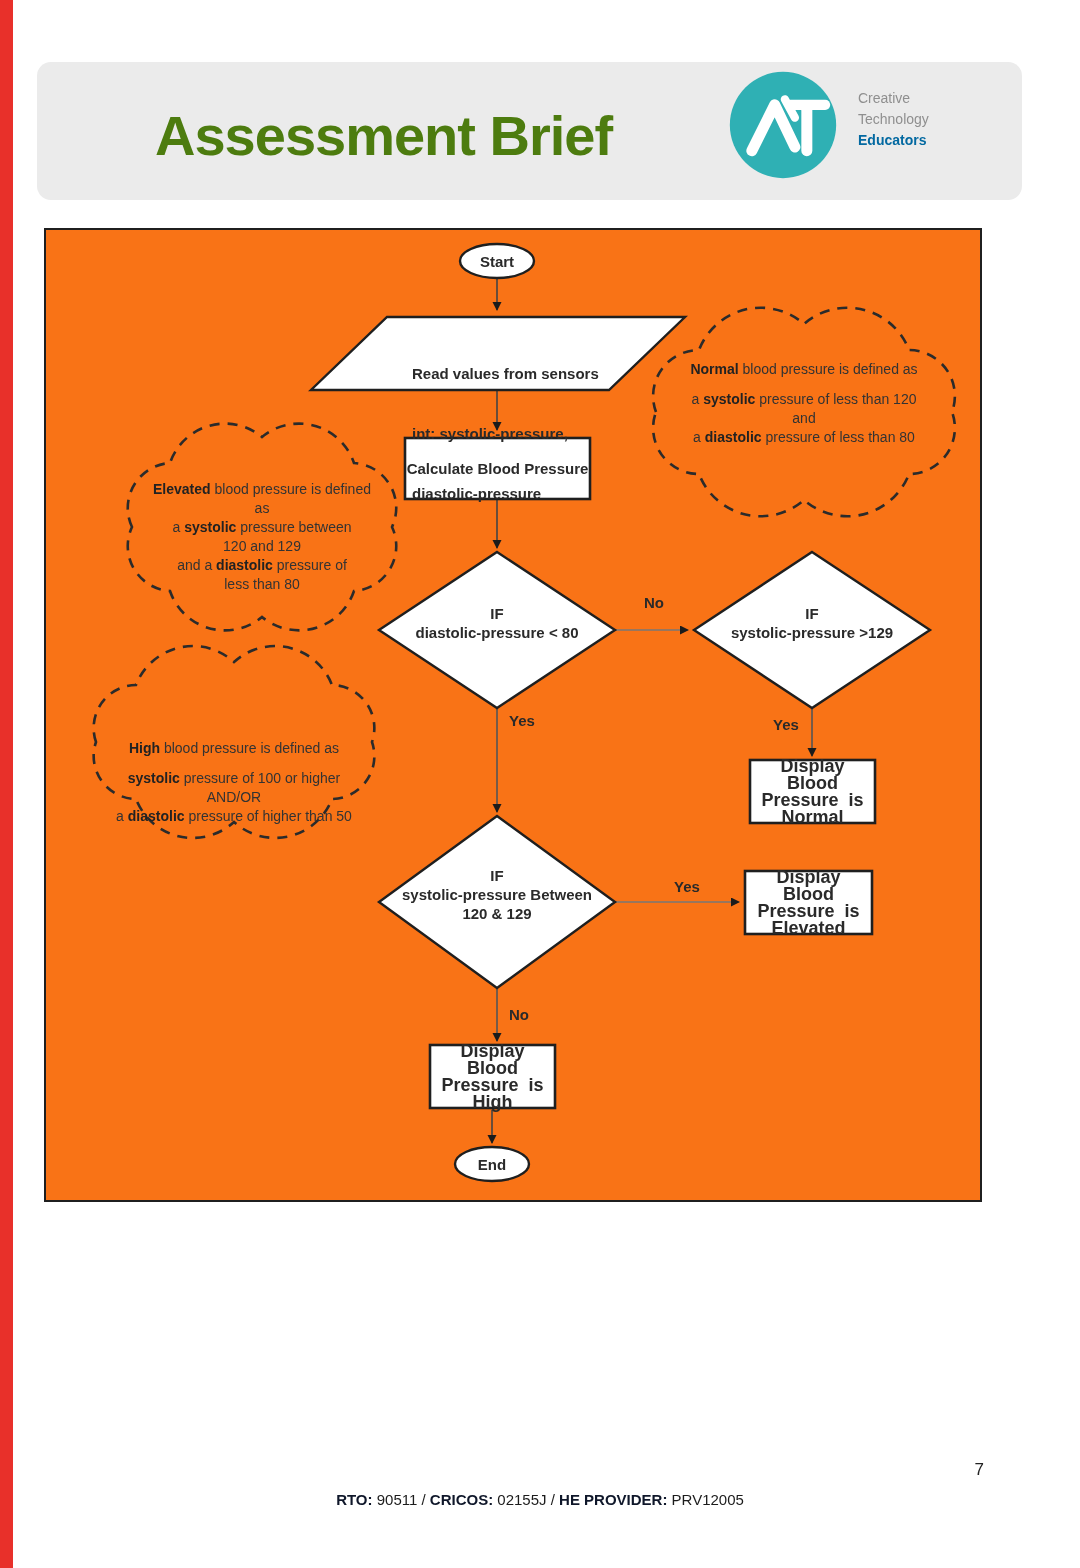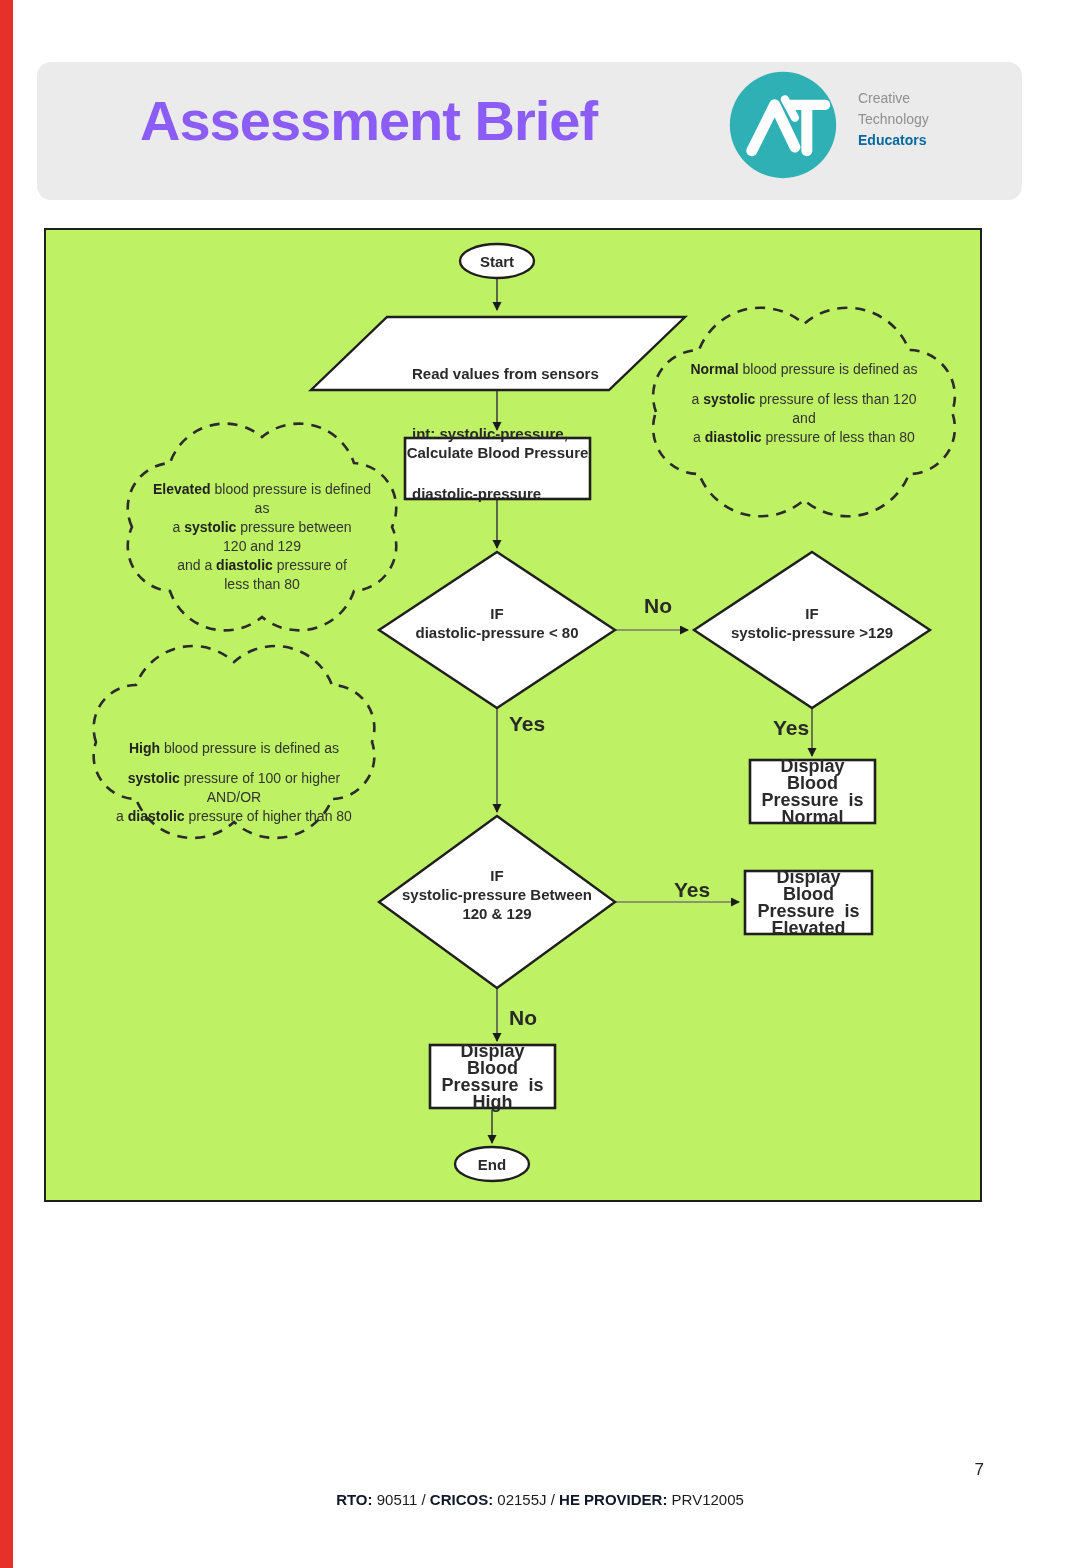--- a/index.html
+++ b/index.html
@@ -1,34 +1,34 @@
 <!DOCTYPE html>
 <html><head>
 <meta charset="utf-8">
 <style>
   html,body{margin:0;padding:0;}
   body{width:1080px;height:1568px;background:#ffffff;position:relative;
        font-family:"Liberation Sans", sans-serif;color:#1f1f1f;}
   .page{position:absolute;inset:0;overflow:hidden;background:#fff;}
   .red-bar{position:absolute;left:0;top:0;width:13px;height:1568px;background:#e8302a;}
   .banner{position:absolute;left:37px;top:62px;width:985px;height:138px;background:#ebebeb;border-radius:14px;}
-  .title{position:absolute;left:140px;top:88px;margin:0;font-size:56px;font-weight:bold;
-         letter-spacing:-1px;color:#8b5cf6;}
+  .title{position:absolute;left:140px;top:88px;margin:15px;font-size:56px;font-weight:bold;
+         letter-spacing:-1px;color:#4d7c0f;}
   .logo-svg{position:absolute;left:728px;top:70px;width:110px;height:110px;}
   .logo-text{position:absolute;left:858px;top:88px;font-size:14px;line-height:21px;}
   .logo-text .gray{color:#8f8f8f;}
   .logo-text .dark{color:#0369a1;font-weight:bold;}
   .chart-frame{position:absolute;left:44px;top:228px;width:938px;height:974px;
-               border:2px solid #1f1f1f;box-sizing:border-box;background:#bef264;}
+               border:2px solid #1f1f1f;box-sizing:border-box;background:#f97316;}
   .chart-svg{position:absolute;left:0;top:0;width:100%;height:100%;}
   .lbl{position:absolute;font-weight:bold;color:#2a2a2a;}
   .ctr{display:flex;align-items:center;justify-content:center;text-align:center;}
   .node-txt{font-size:15px;line-height:19px;}
   .box-txt{font-size:18px;line-height:17px;white-space:pre-wrap;}
-  .edge-lbl{font-size:21px;}
+  .edge-lbl{font-size:15px;}
   .cloud-txt{position:absolute;text-align:center;font-size:14px;line-height:19px;
              color:#333;font-weight:normal;}
   .cloud-txt b{color:#222;}
   .gap{height:11px;}
   .para-txt{position:absolute;font-size:15px;line-height:20px;font-weight:bold;
             color:#2a2a2a;text-align:left;white-space:pre-wrap;}
   .page-number{position:absolute;right:96px;top:1460px;font-size:17px;color:#222;}
   .footer{position:absolute;left:0;right:0;top:1488px;text-align:center;font-size:15px;
           line-height:24px;color:#1c1c1c;}
   .footer b{color:#0f172a;}
@@ -91,21 +91,21 @@
     </svg>
 
     <div class="lbl ctr node-txt" style="left:414px;top:14px;width:74px;height:34px;">Start</div>
 
     <div class="para-txt" style="left:366px;top:94px;">
       <div>Read values from sensors</div>
       <div>int: systolic-pressure,</div>
       <div>diastolic-pressure</div>
     </div>
 
-    <div class="lbl ctr node-txt" style="left:359px;top:192px;width:185px;height:61px;">Calculate Blood Pressure</div>
+    <div class="lbl ctr node-txt" style="left:359px;top:208px;width:185px;height:61px;">Calculate Blood Pressure</div>
 
     <div class="lbl node-txt" style="left:333px;top:374px;width:236px;text-align:center;">
       <div>IF</div>
       <div>diastolic-pressure &lt; 80</div>
     </div>
 
     <div class="lbl node-txt" style="left:648px;top:374px;width:236px;text-align:center;">
       <div>IF</div>
       <div>systolic-pressure &gt;129</div>
     </div>
@@ -157,21 +157,21 @@
       <div>120 and 129</div>
       <div><span>and a </span><b>diastolic</b><span> pressure of</span></div>
       <div>less than 80</div>
     </div>
 
     <div class="cloud-txt" style="left:52px;top:466px;width:272px;margin-top:43px;">
       <div><b>High</b><span> blood pressure is defined as</span></div>
       <div class="gap"></div>
       <div><b>systolic</b><span> pressure of 100 or higher</span></div>
       <div>AND/OR</div>
-      <div><span>a </span><b>diastolic</b><span> pressure of higher than 80</span></div>
+      <div><span>a </span><b>diastolic</b><span> pressure of higher than 50</span></div>
     </div>
   </div>
 
   <div class="page-number">7</div>
   <div class="footer">
     <div>
       <b>RTO:</b><span> 90511 / </span><b>CRICOS:</b><span> 02155J / </span><b>HE PROVIDER:</b><span> PRV12005</span>
     </div>
   </div>
 

